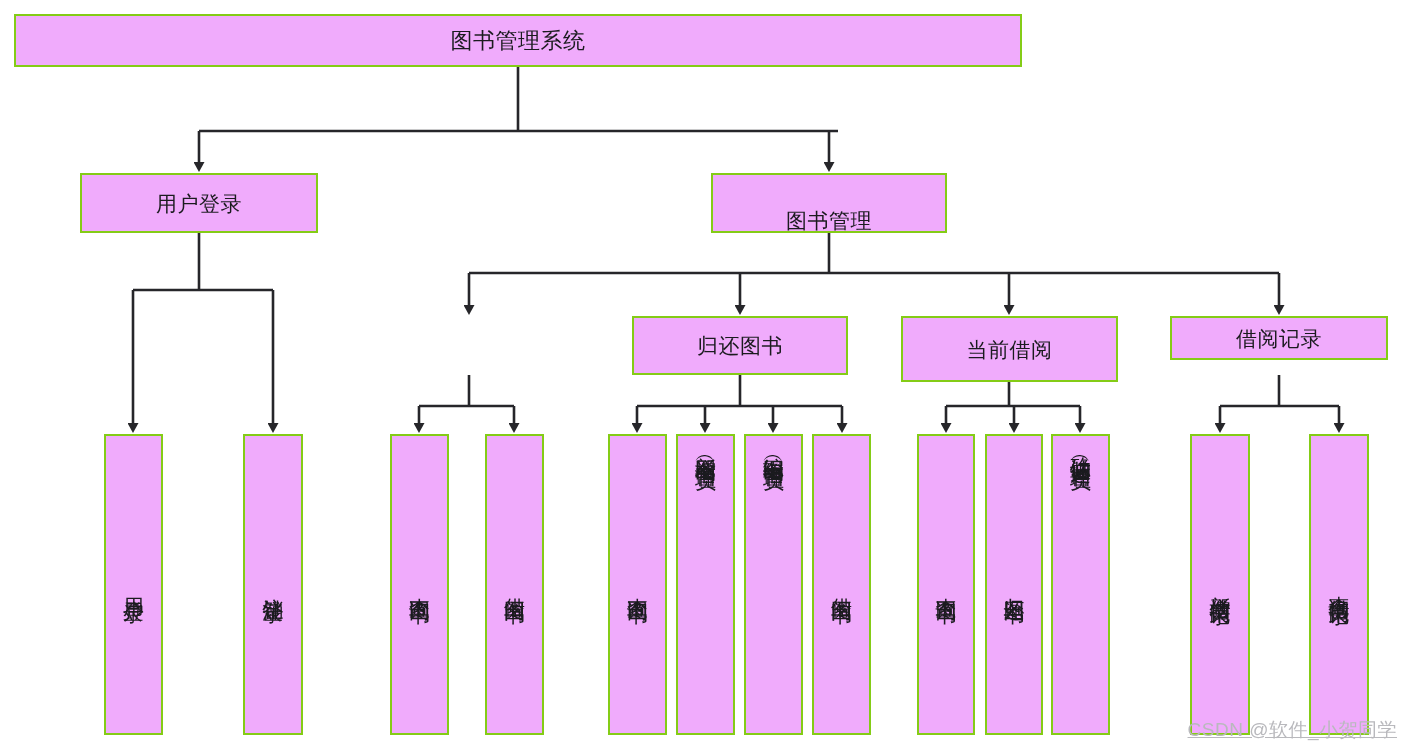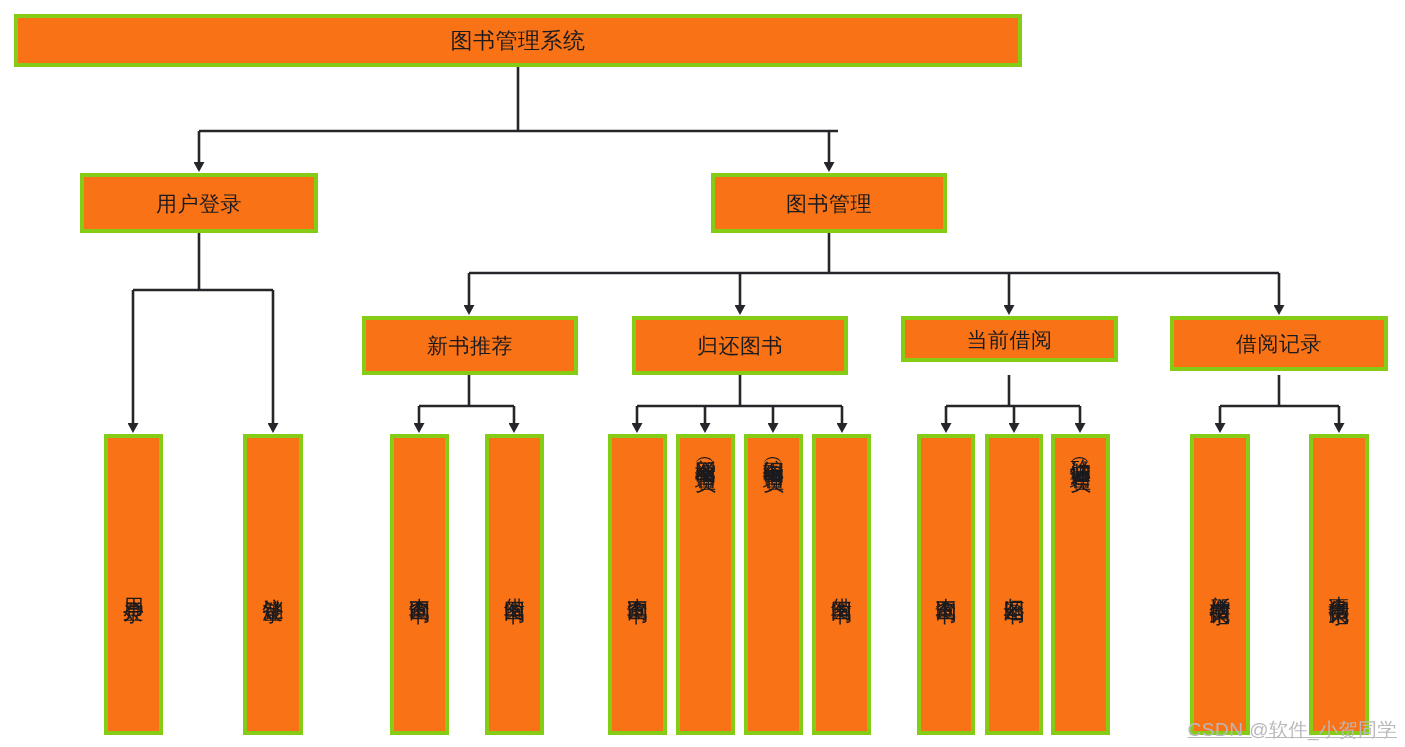--- a/index.html
+++ b/index.html
@@ -21,22 +21,22 @@
   #diagram-svg {
     position: absolute;
     left: 0;
     top: 0;
     width: 1405px;
     height: 747px;
   }
   .node {
     position: absolute;
     box-sizing: border-box;
-    background: #f97316;
-    border: 4px solid #84cc16;
+    background: #f0abfc;
+    border: 2px solid #84cc16;
     display: flex;
     align-items: center;
     justify-content: center;
     color: #1b1b1f;
   }
   .node-label {
     display: block;
     text-align: center;
     line-height: 1.0;
     white-space: nowrap;
@@ -137,34 +137,31 @@
     </g>
   </svg>
 
   <div class="node horiz root" style="left:14px; top:14px; width:1008px; height:53px;">
     <span class="node-label">图书管理系统</span>
   </div>
 
   <div class="node horiz" style="left:80px; top:173px; width:238px; height:60px;">
     <span class="node-label">用户登录</span>
   </div>
-  <div class="node horiz" style="left:711px; top:173px; width:236px; height:60px;">
+  <div class="node horiz" style="left:711px; top:173px; width:236px; height:60px;align-items:flex-end;">
     <span class="node-label">图书管理</span>
   </div>
 
-  <div class="node horiz" style="left:362px; top:316px; width:216px; height:59px;">
-    <span class="node-label">新书推荐</span>
-  </div>
   <div class="node horiz" style="left:632px; top:316px; width:216px; height:59px;">
     <span class="node-label">归还图书</span>
   </div>
-  <div class="node horiz" style="left:901px; top:316px; width:217px; height:46px;">
+  <div class="node horiz" style="left:901px; top:316px; width:217px; height:66px;">
     <span class="node-label">当前借阅</span>
   </div>
-  <div class="node horiz" style="left:1170px; top:316px; width:218px; height:55px;">
+  <div class="node horiz" style="left:1170px; top:316px; width:218px; height:44px;">
     <span class="node-label">借阅记录</span>
   </div>
 
   <div class="node vert centered" style="left:104px; top:434px; width:59px; height:301px;">
     <span class="node-label">用户登录</span>
   </div>
   <div class="node vert centered" style="left:243px; top:434px; width:60px; height:301px;">
     <span class="node-label">注销登录</span>
   </div>
 

